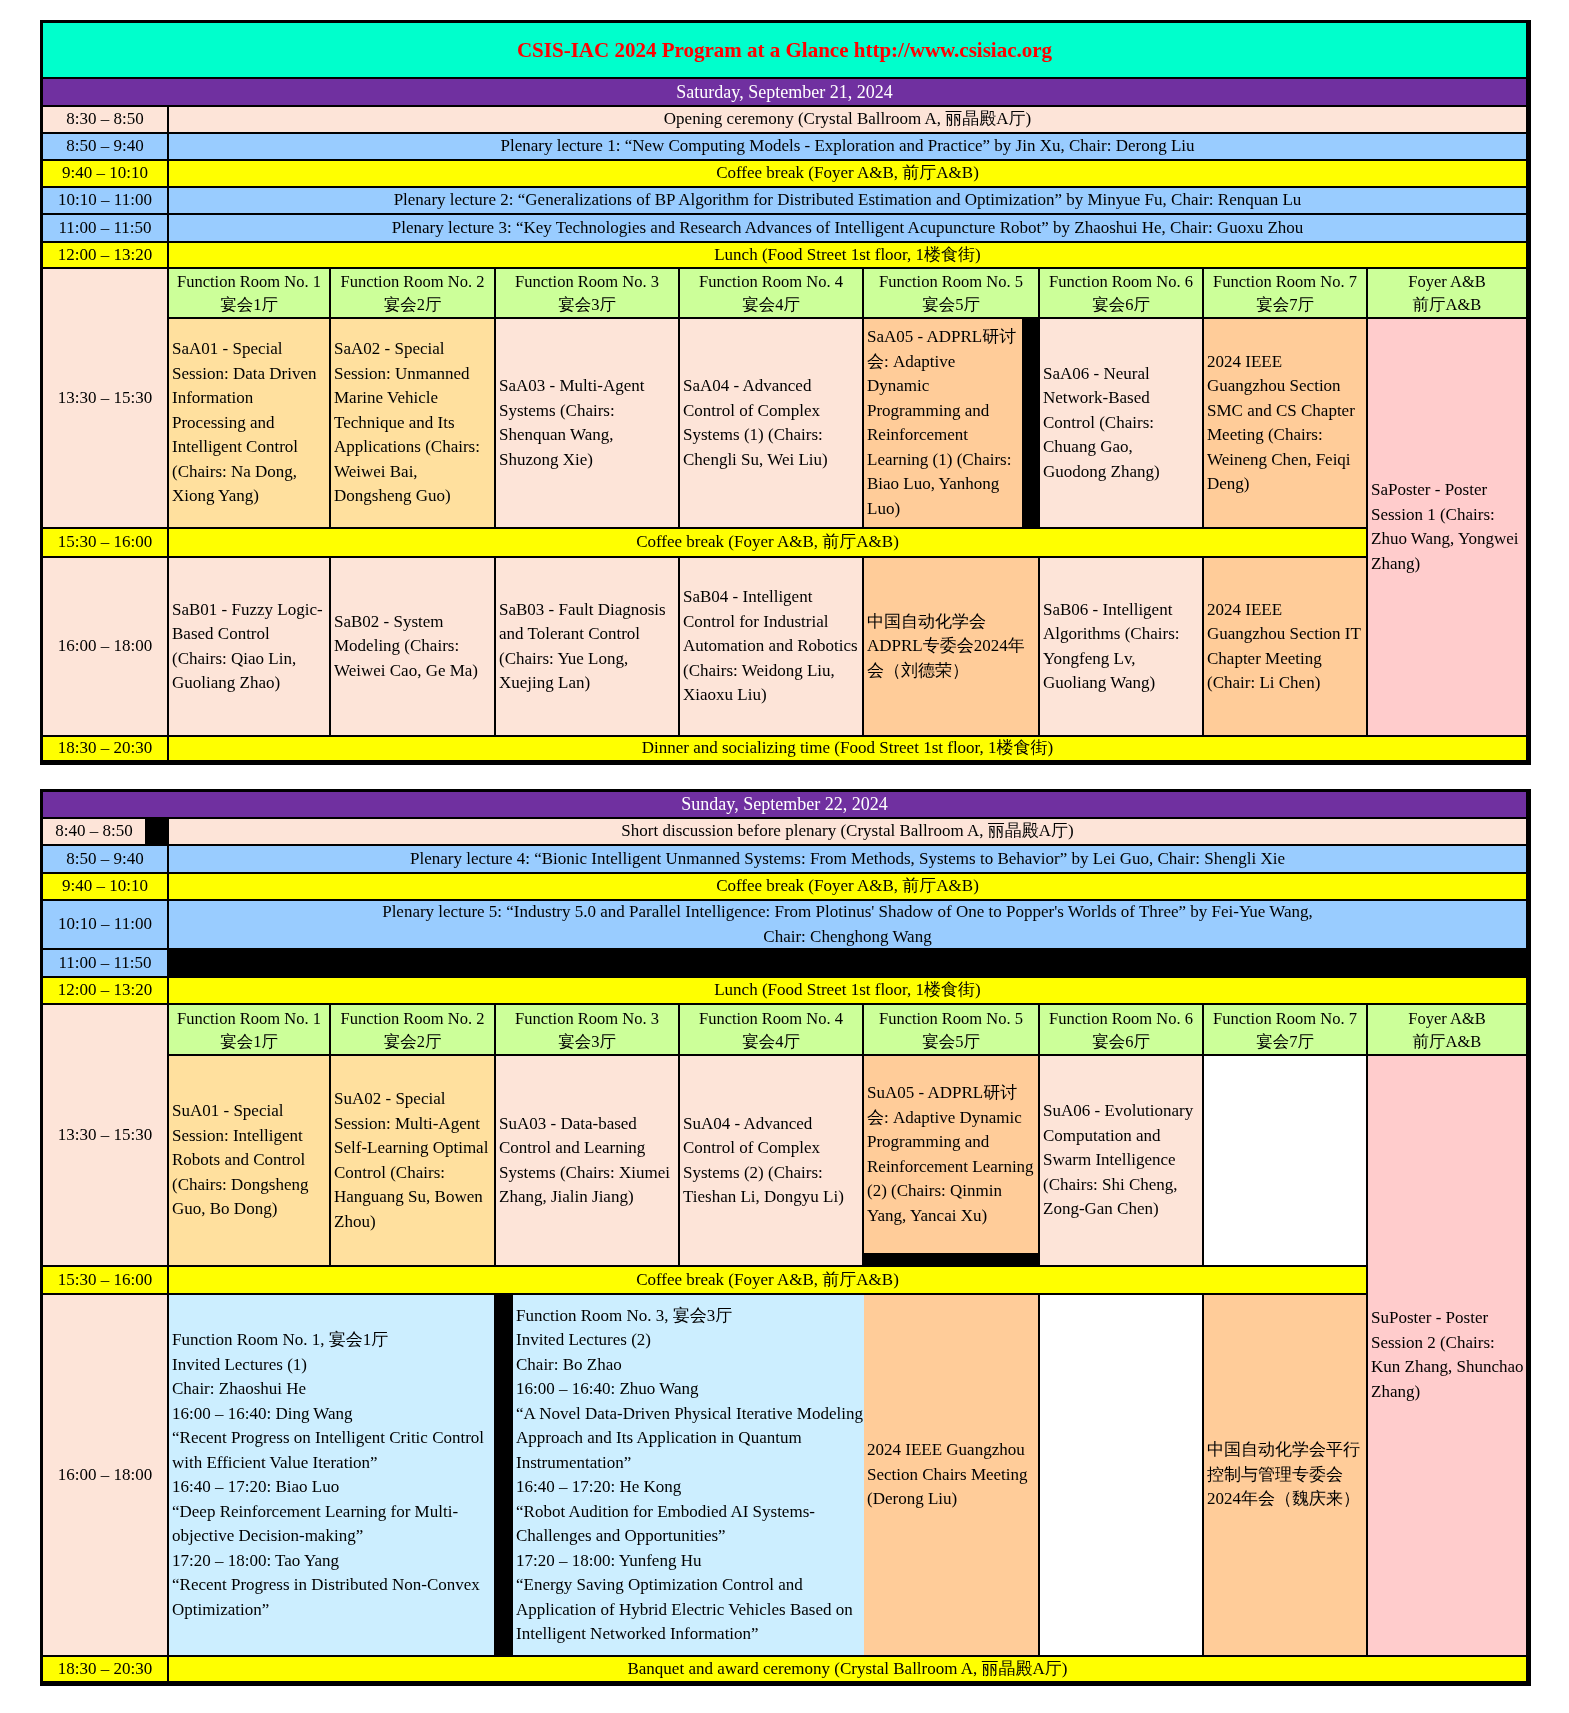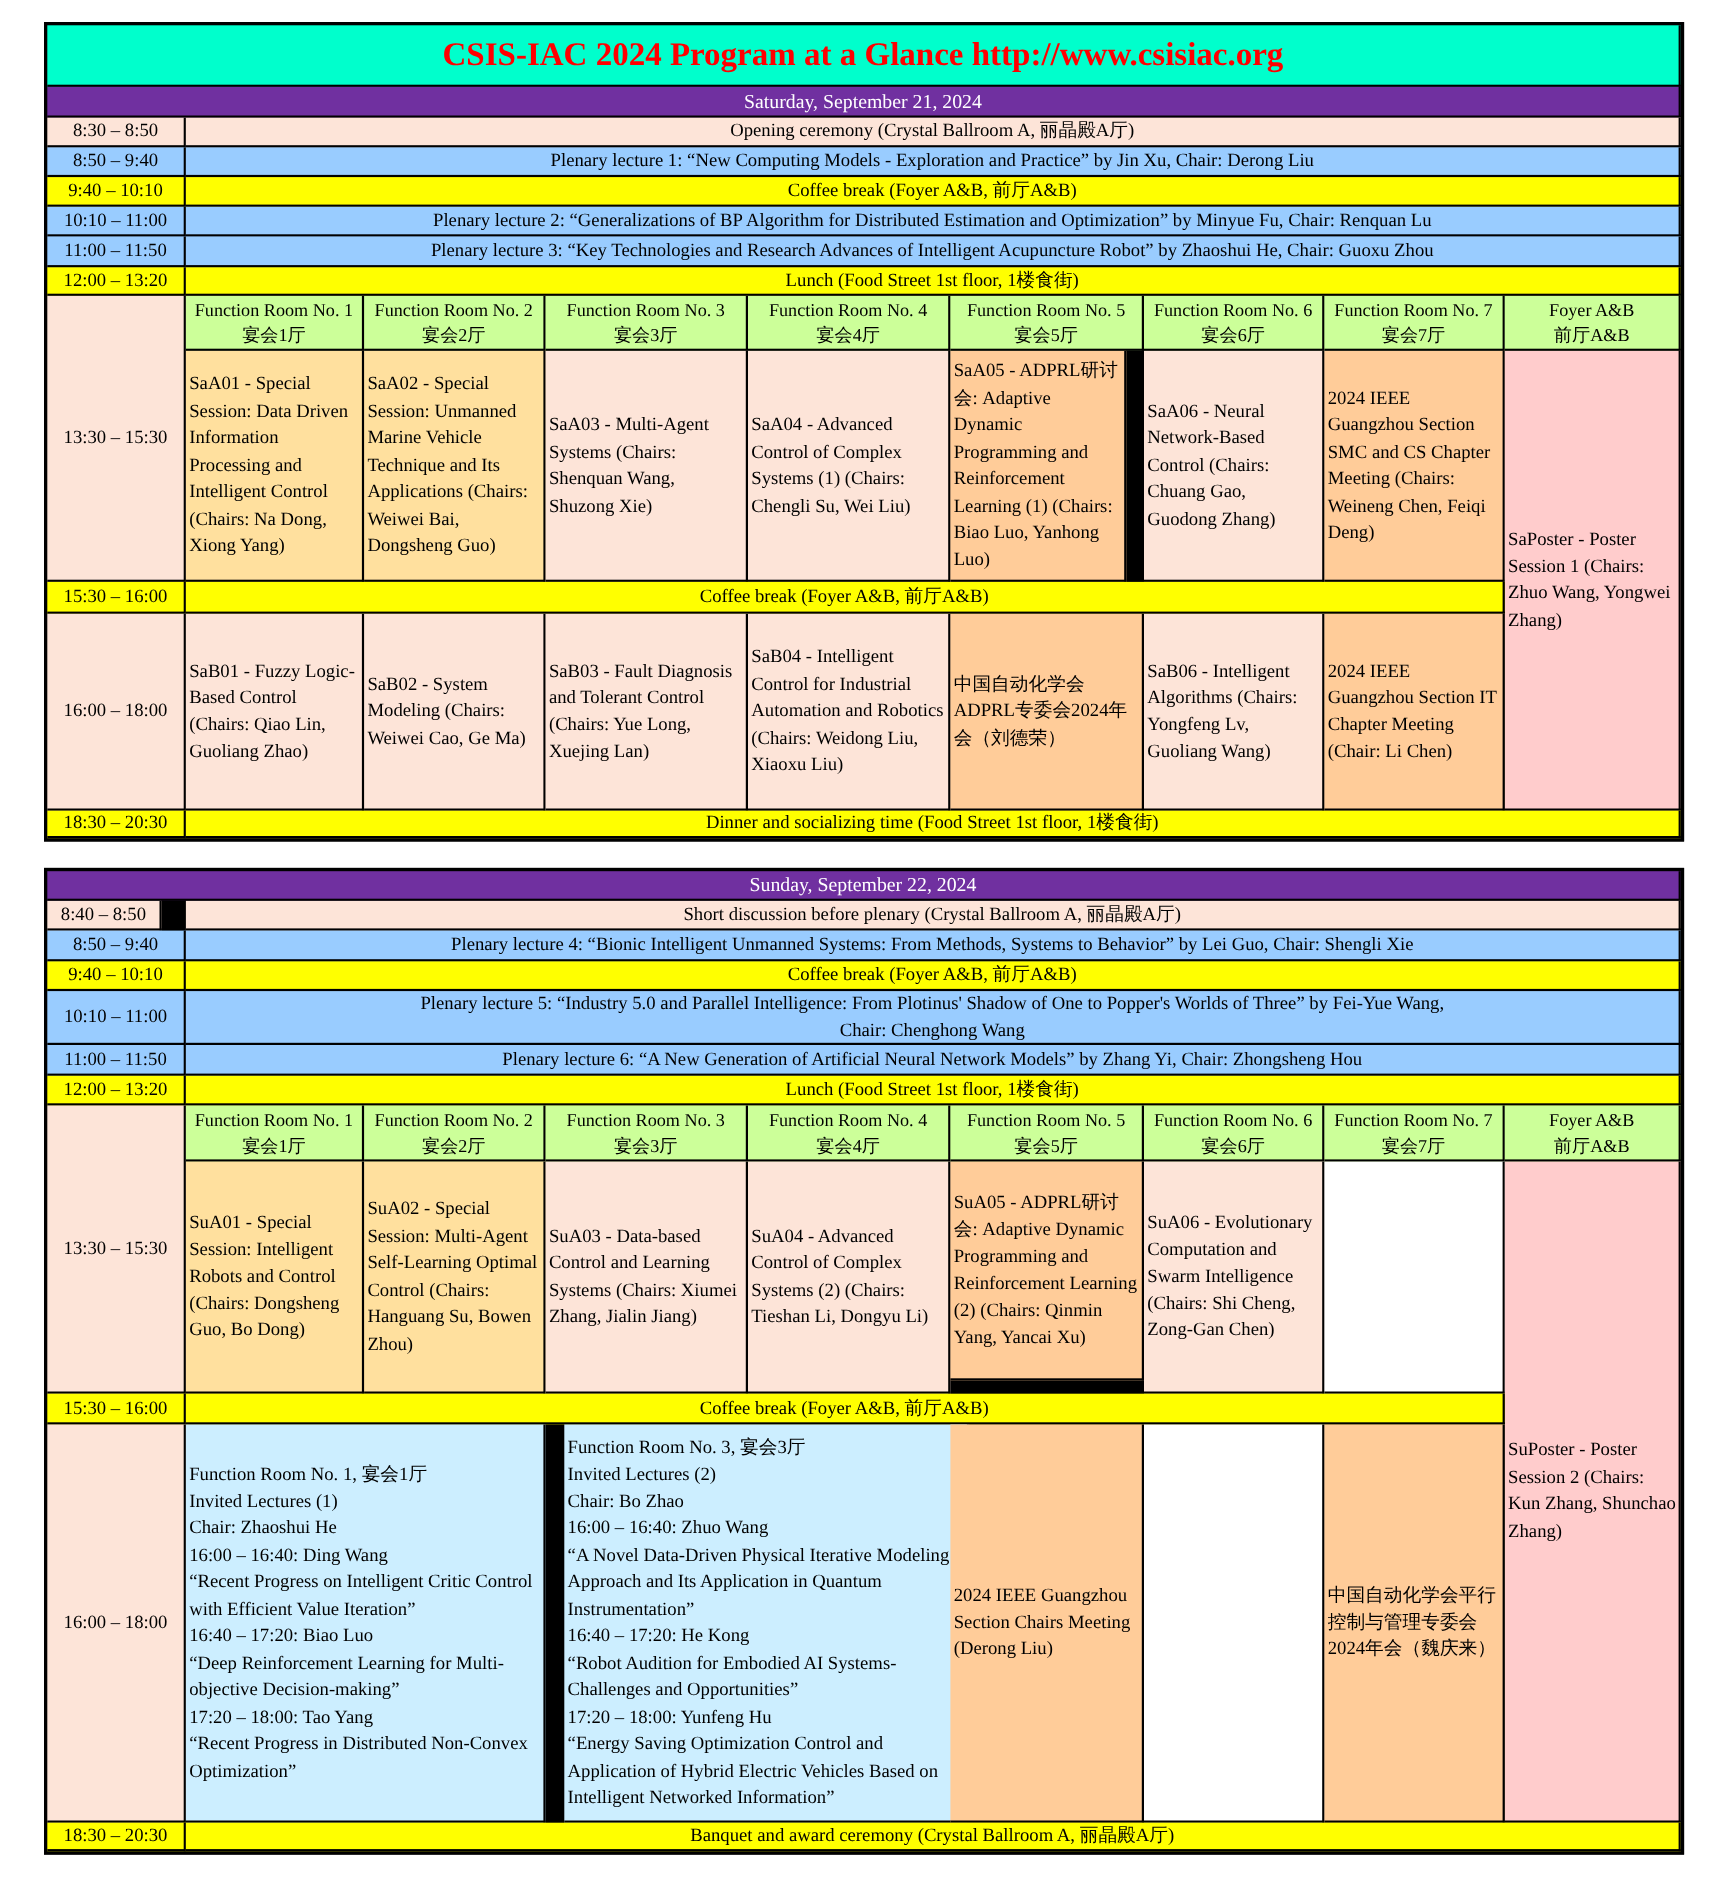--- a/index.html
+++ b/index.html
@@ -3,21 +3,21 @@
 <meta charset="utf-8">
 <style>
   html,body{margin:0;padding:0;background:#ffffff;}
   body{width:1569px;height:1713px;position:relative;overflow:hidden;
        font-family:"Liberation Serif","DejaVu Serif",serif;color:#000;}
   .tbl{position:absolute;left:40px;width:1491px;box-sizing:border-box;border:3px solid #000;background:#000;}
   .c{position:absolute;box-sizing:border-box;border-right:2px solid #000;border-bottom:2px solid #000;
      display:flex;align-items:center;font-size:17px;line-height:24.5px;overflow:hidden;}
   .ctr{justify-content:center;text-align:center;}
   .lft{justify-content:flex-start;text-align:left;padding-left:3px;padding-right:2px;}
-  .title{background:#00ffcc;color:#ff0000;font-weight:bold;font-size:30px;}
+  .title{background:#00ffcc;color:#ff0000;font-weight:bold;font-size:21px;}
   .date{background:#7030a0;color:#ffffff;font-size:18px;}
   .peach{background:#fde4d8;}
   .blue{background:#99ccff;}
   .yellow{background:#ffff00;}
   .green{background:#ccff99;}
   .tan{background:#ffe09e;}
   .orange{background:#ffcc99;}
   .pink{background:#ffcccc;}
   .lblue{background:#cceeff;}
   .white{background:#ffffff;}
@@ -130,21 +130,20 @@
   <div class="c ctr yellow" style="left:0;top:82px;width:126px;height:27px;">9:40 – 10:10</div>
   <div class="c ctr yellow" style="left:126px;top:82px;width:1359px;height:27px;">Coffee break (Foyer A&amp;B, 前厅A&amp;B)</div>
 
   <div class="c ctr blue" style="left:0;top:109px;width:126px;height:49px;">10:10 – 11:00</div>
   <div class="c ctr blue multi" style="left:126px;top:109px;width:1359px;height:49px;align-items:center;">
     <span>Plenary lecture 5: “Industry 5.0 and Parallel Intelligence: From Plotinus' Shadow of One to Popper's Worlds of Three” by Fei-Yue Wang,</span>
     <span>Chair: Chenghong Wang</span>
   </div>
 
   <div class="c ctr blue" style="left:0;top:158px;width:126px;height:28px;">11:00 – 11:50</div>
-  <div class="c ctr blue" style="left:126px;top:158px;width:1359px;height:28px;">Plenary lecture 6: “A New Generation of Artificial Neural Network Models” by Zhang Yi, Chair: Zhongsheng Hou</div>
 
   <div class="c ctr yellow" style="left:0;top:186px;width:126px;height:27px;">12:00 – 13:20</div>
   <div class="c ctr yellow" style="left:126px;top:186px;width:1359px;height:27px;">Lunch (Food Street 1st floor, 1楼食街)</div>
 
   <div class="c ctr peach" style="left:0;top:213px;width:126px;height:262px;">13:30 – 15:30</div>
 
   <div class="c ctr green hdr" style="left:126px;top:213px;width:162px;height:51px;">
       <span>Function Room No. 1</span>
       <span>宴会1厅</span>
     </div>

